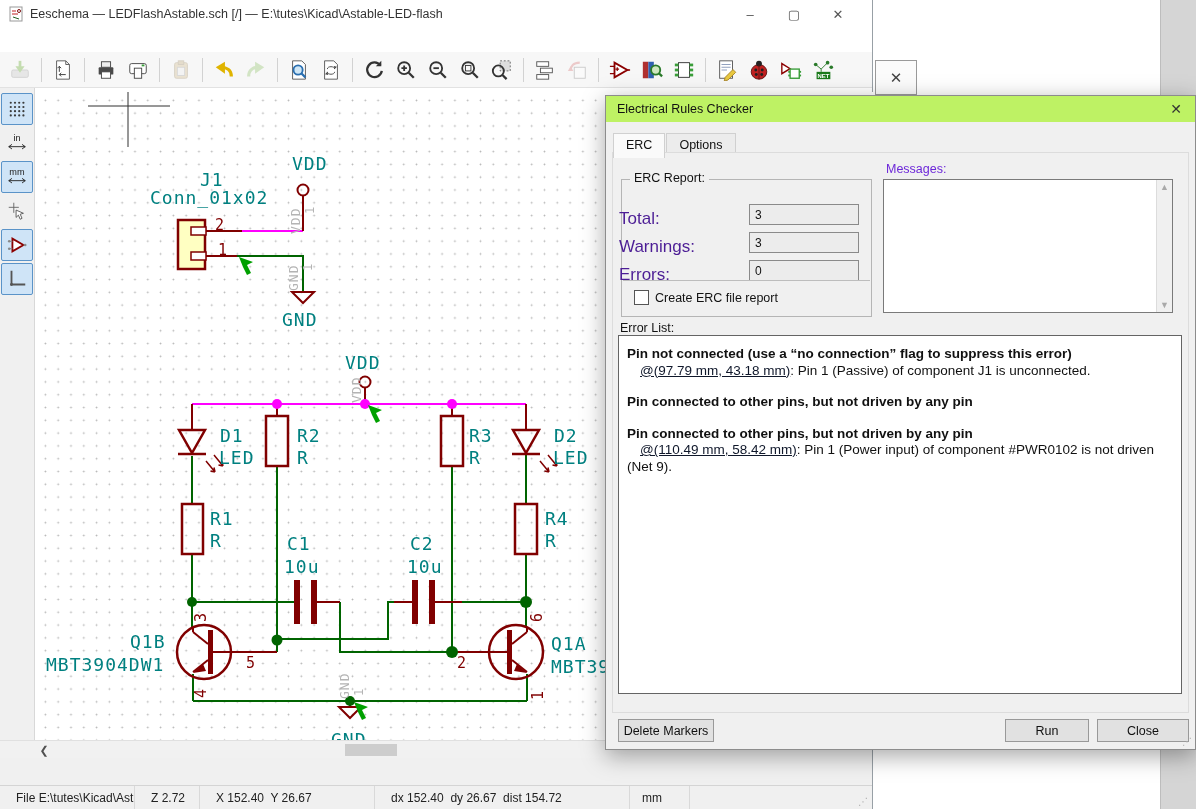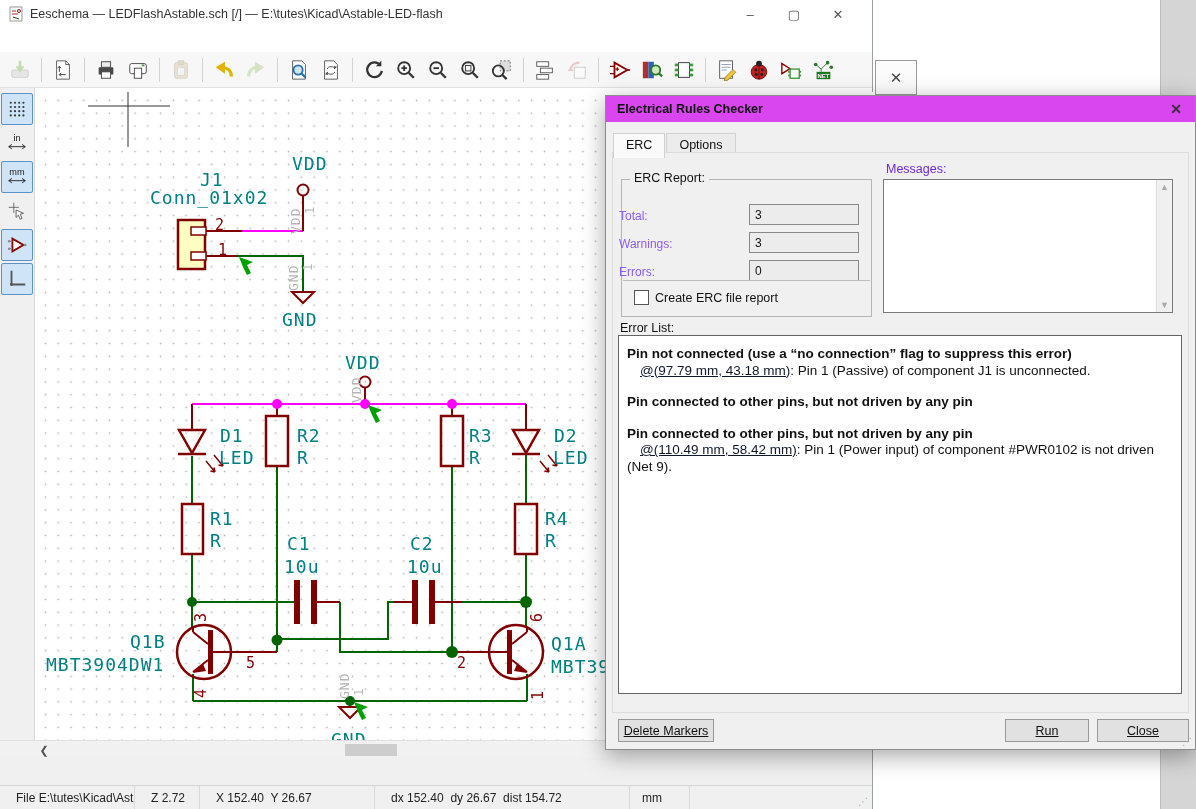--- a/index.html
+++ b/index.html
@@ -34,46 +34,46 @@
   #hscroll{position:absolute;left:0;top:740px;width:872px;height:18px;background:#f1f1f1;border-top:1px solid #e0e0e0;}
   #hscroll .arrow{position:absolute;left:36px;top:1px;width:16px;height:16px;color:#505050;font-size:11px;display:flex;align-items:center;justify-content:center;}
   #hscroll .thumb{position:absolute;left:345px;top:3px;width:52px;height:12px;background:#cdcdcd;}
   #deadzone{position:absolute;left:0;top:758px;width:872px;height:27px;background:#f0f0f0;}
   
   #statusbar{position:absolute;left:0;top:785px;width:872px;height:24px;background:#f0f0f0;border-top:1px solid #d4d4d4;display:flex;font-size:12px;color:#222;align-items:center;}
   #statusbar .fld{height:100%;display:flex;align-items:center;padding-left:16px;box-sizing:border-box;border-right:1px solid #d9d9d9;white-space:pre;overflow:hidden;}
   #statusbar .grip{position:absolute;right:4px;bottom:3px;color:#b0b0b0;font-size:10px;}
   
   #erc-dialog{position:absolute;left:605px;top:95px;width:591px;height:655px;background:#f0f0f0;border:1px solid #8c8c8c;box-sizing:border-box;box-shadow:0 6px 22px rgba(0,0,0,.35);}
-  #erc-titlebar{position:absolute;left:0;top:0;width:100%;height:26px;background:#d946ef;display:flex;align-items:center;font-weight:bold;}
+  #erc-titlebar{position:absolute;left:0;top:0;width:100%;height:26px;background:#bef264;display:flex;align-items:center;}
   #erc-titlebar .t{font-size:12.5px;color:#111;margin-left:11px;}
   #erc-close{position:absolute;right:8px;top:4px;width:22px;height:18px;display:flex;align-items:center;justify-content:center;color:#333;font-size:14px;}
   .tabs{position:absolute;left:7px;top:37px;display:flex;}
   .tab{font-size:12.5px;color:#111;padding:4px 12px;border:1px solid #d0d0d0;border-bottom:none;background:#ececec;margin-right:1px;}
   .tab.sel{background:#fafafa;position:relative;z-index:2;padding-bottom:6px;margin-bottom:-1px;}
   .panel{position:absolute;left:6px;top:56px;width:577px;height:561px;border:1px solid #dcdcdc;background:#f0f0f0;box-sizing:border-box;}
   
   #grp-report{position:absolute;left:15px;top:83px;width:249px;height:136px;border:1px solid #b5b5b5;}
   #grp-report .caption{position:absolute;left:8px;top:-9px;background:#f0f0f0;padding:0 4px;font-size:12.5px;color:#111;}
-  .reprow{position:absolute;left:13px;font-size:12px;color:#8b5cf6;}
+  .reprow{position:absolute;left:13px;font-size:17px;color:#4c1d95;}
   .repfield{position:absolute;left:143px;width:110px;height:21px;background:#ececec;border:1px solid #8a8a8a;box-sizing:border-box;font-size:12px;color:#111;display:flex;align-items:center;padding-left:5px;}
   #grp-sep{position:absolute;left:17px;top:184px;width:247px;height:1px;background:#bdbdbd;}
   #chk-row{position:absolute;left:28px;top:194px;display:flex;align-items:center;}
   #chk-row .box{width:13px;height:13px;background:#fff;border:1px solid #555;margin-right:6px;}
   #chk-row .lbl{font-size:12.5px;color:#111;}
   #messages-label{position:absolute;left:280px;top:66px;font-size:12.5px;color:#6d28d9;}
   #messages-box{position:absolute;left:277px;top:83px;width:290px;height:134px;background:#fff;border:1px solid #7a7a7a;box-sizing:border-box;}
   #messages-box .vsb{position:absolute;right:0;top:0;width:16px;height:100%;background:#f0f0f0;border-left:1px solid #dcdcdc;display:flex;flex-direction:column;justify-content:space-between;align-items:center;color:#a9a9a9;font-size:9px;padding:2px 0;box-sizing:border-box;}
   #errorlist-label{position:absolute;left:14px;top:225px;font-size:12.5px;color:#111;}
   #errorlist-box{position:absolute;left:12px;top:239px;width:564px;height:359px;background:#fff;border:1px solid #646464;box-sizing:border-box;padding:10px 10px 0 8px;overflow:hidden;}
   .erc-item{margin-bottom:15px;font-size:13.5px;line-height:16.5px;color:#111;}
   .erc-title{font-weight:bold;}
   .erc-detail{text-indent:13px;}
   .erc-link{color:#0f172a;text-decoration:underline;cursor:pointer;}
-  .dlgbtn{position:absolute;height:23px;background:#e1e1e1;border:1px solid #999;box-sizing:border-box;font-size:12.5px;color:#111;display:flex;align-items:center;justify-content:center;top:623px;text-decoration:underline;}
+  .dlgbtn{position:absolute;height:23px;background:#e1e1e1;border:1px solid #999;box-sizing:border-box;font-size:12.5px;color:#111;display:flex;align-items:center;justify-content:center;top:623px;}
   #btn-delete{left:12px;width:96px;}
   #btn-run{left:399px;width:84px;}
   #btn-close{left:491px;width:92px;}
   #dlg-grip{position:absolute;right:3px;bottom:2px;color:#b5b5b5;font-size:10px;}
 </style>
 </head>
 <body>
 
 <div id="screen">
   <div id="bg-right-strip"></div>

